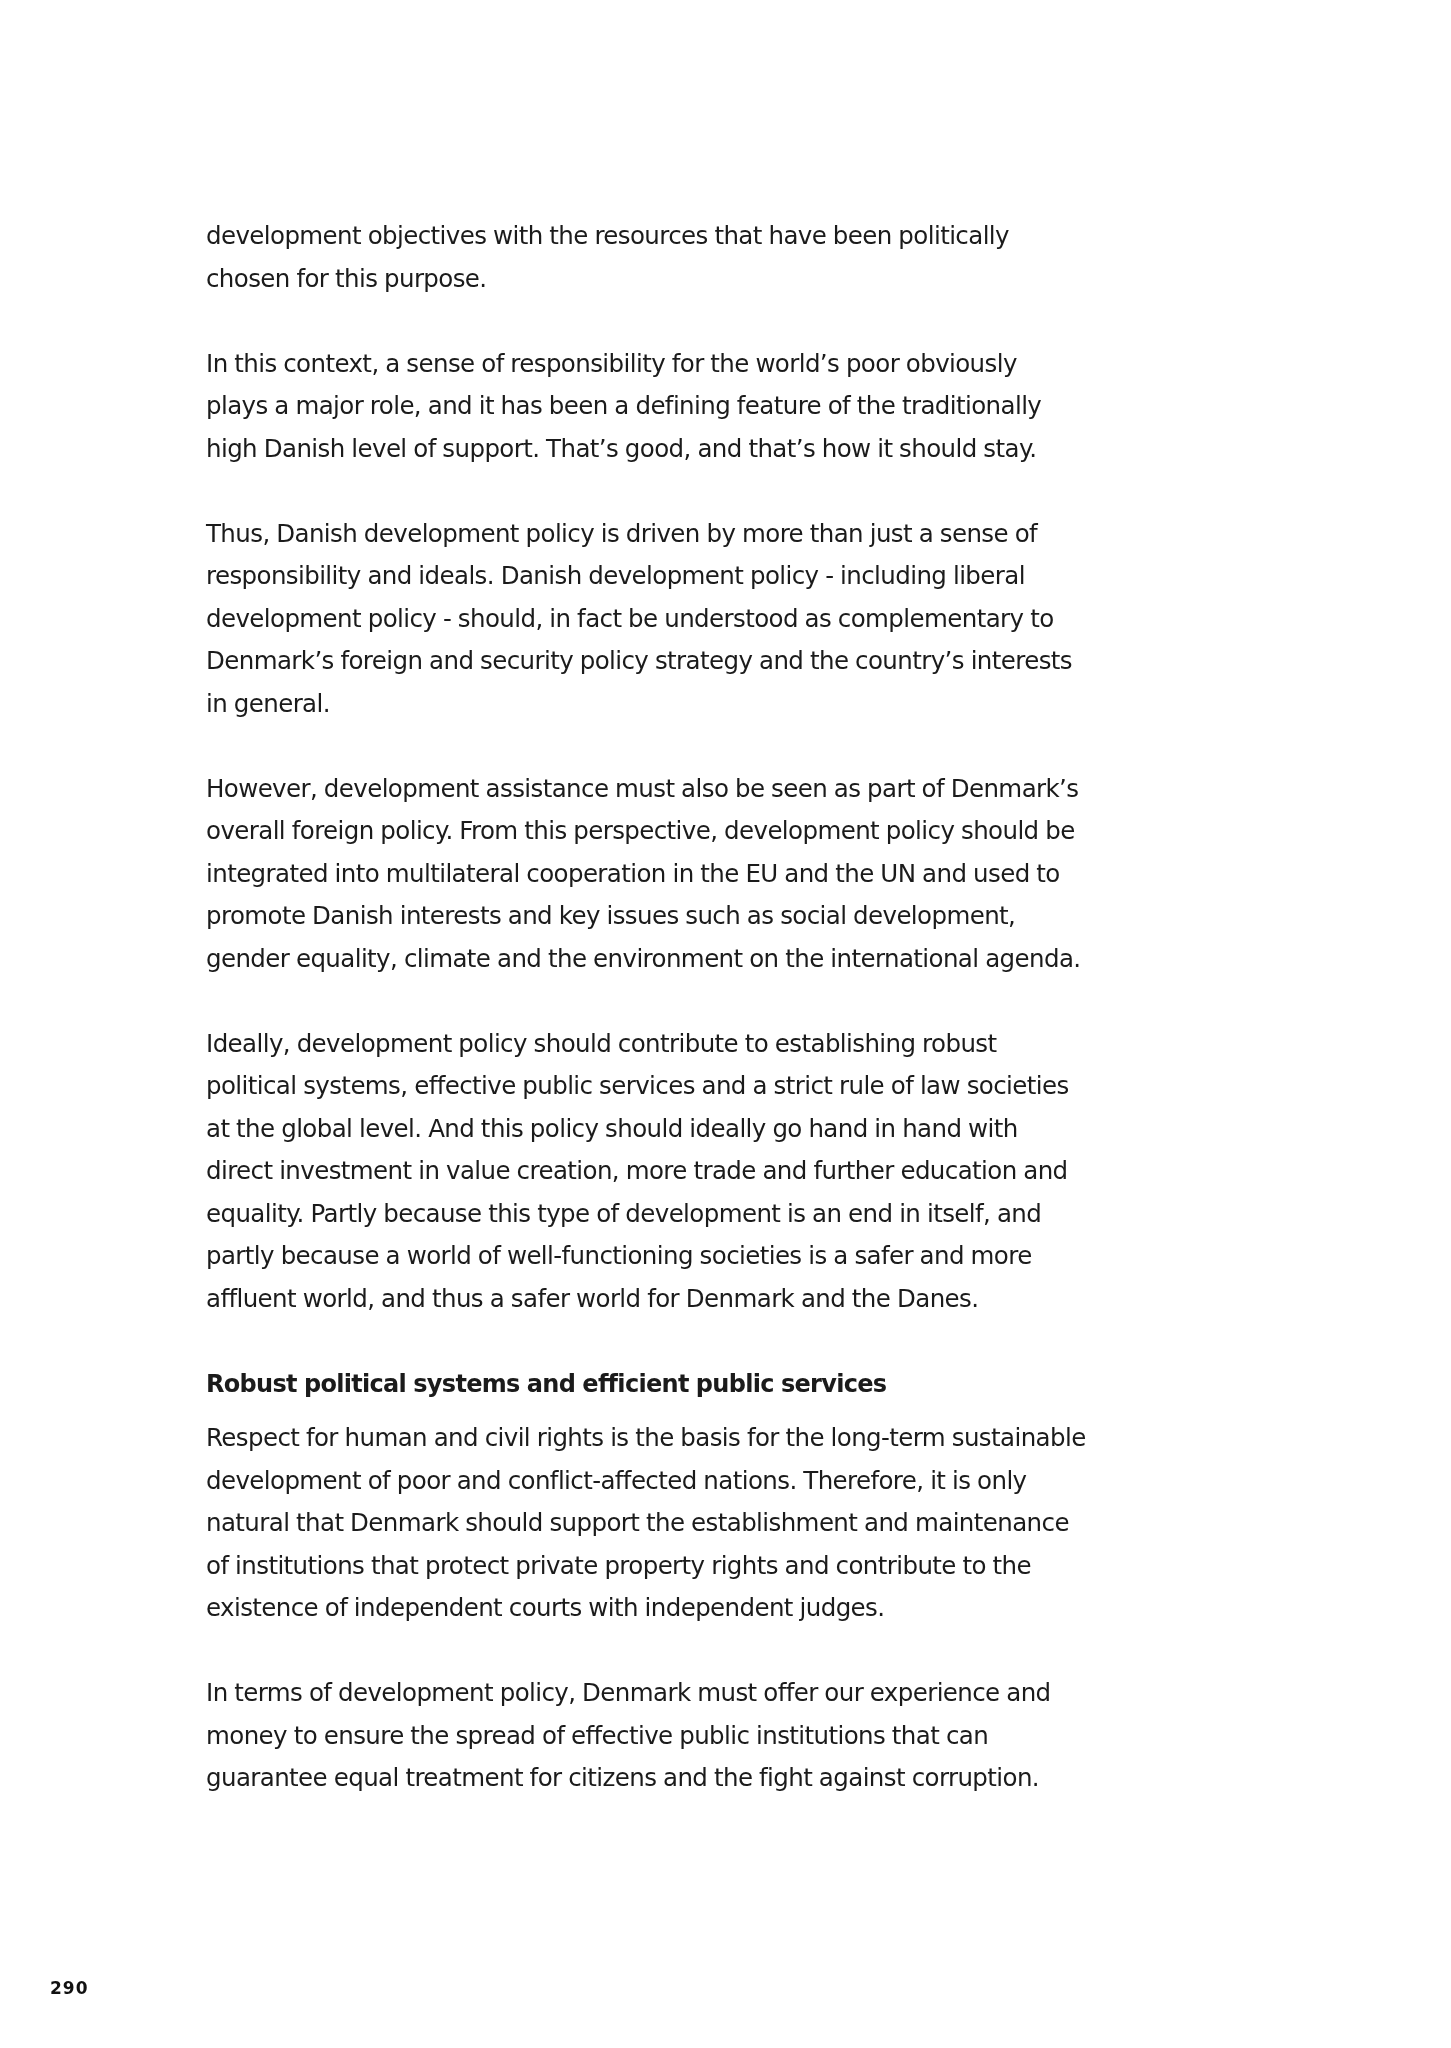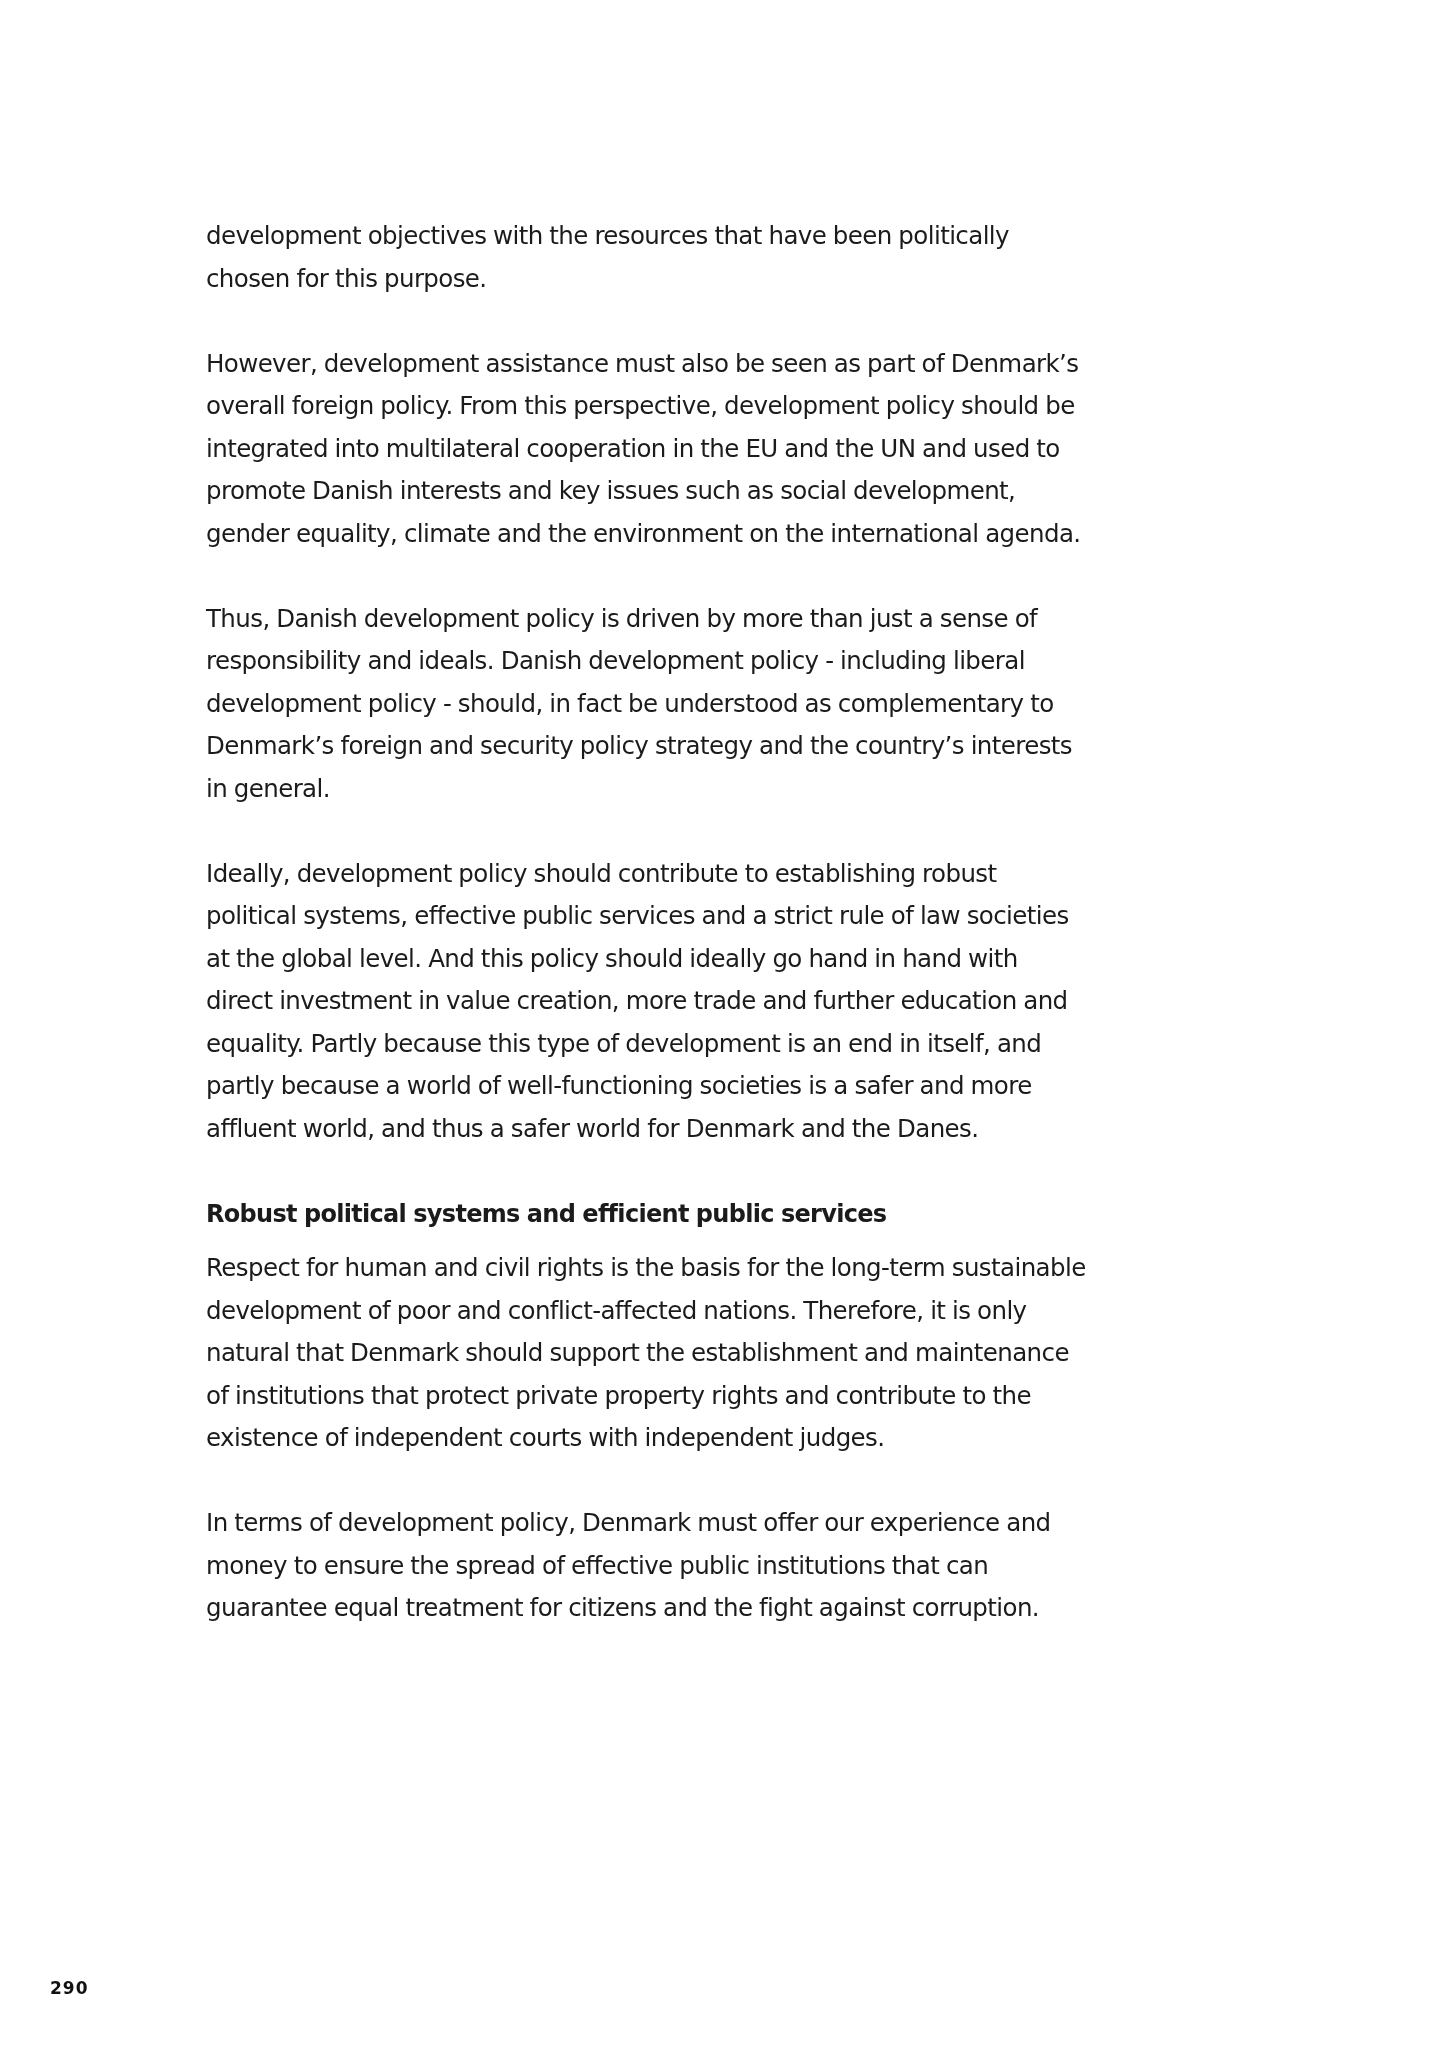--- a/index.html
+++ b/index.html
@@ -36,30 +36,33 @@
     color: #111;
   }
 </style>
 </head>
 <body>
 
 <div class="page">
   <div class="content">
     <p class="para">development objectives with the resources that have been politically
 chosen for this purpose.</p>
+    <p class="para">In this context, a sense of responsibility for the world’s poor obviously
+plays a major role, and it has been a defining feature of the traditionally
+high Danish level of support. That’s good, and that’s how it should stay.</p>
+    <p class="para">Thus, Danish development policy is driven by more than just a sense of
+responsibility and ideals. Danish development policy - including liberal
+development policy - should, in fact be understood as complementary to
+Denmark’s foreign and security policy strategy and the country’s interests
+in general.</p>
     <p class="para">However, development assistance must also be seen as part of Denmark’s
 overall foreign policy. From this perspective, development policy should be
 integrated into multilateral cooperation in the EU and the UN and used to
 promote Danish interests and key issues such as social development,
 gender equality, climate and the environment on the international agenda.</p>
-    <p class="para">Thus, Danish development policy is driven by more than just a sense of
-responsibility and ideals. Danish development policy - including liberal
-development policy - should, in fact be understood as complementary to
-Denmark’s foreign and security policy strategy and the country’s interests
-in general.</p>
     <p class="para">Ideally, development policy should contribute to establishing robust
 political systems, effective public services and a strict rule of law societies
 at the global level. And this policy should ideally go hand in hand with
 direct investment in value creation, more trade and further education and
 equality. Partly because this type of development is an end in itself, and
 partly because a world of well-functioning societies is a safer and more
 affluent world, and thus a safer world for Denmark and the Danes.</p>
     <h3 class="para heading" style="margin-bottom:0;">Robust political systems and efficient public services</h3>
     <p class="para heading-para">Respect for human and civil rights is the basis for the long-term sustainable
 development of poor and conflict-affected nations. Therefore, it is only

